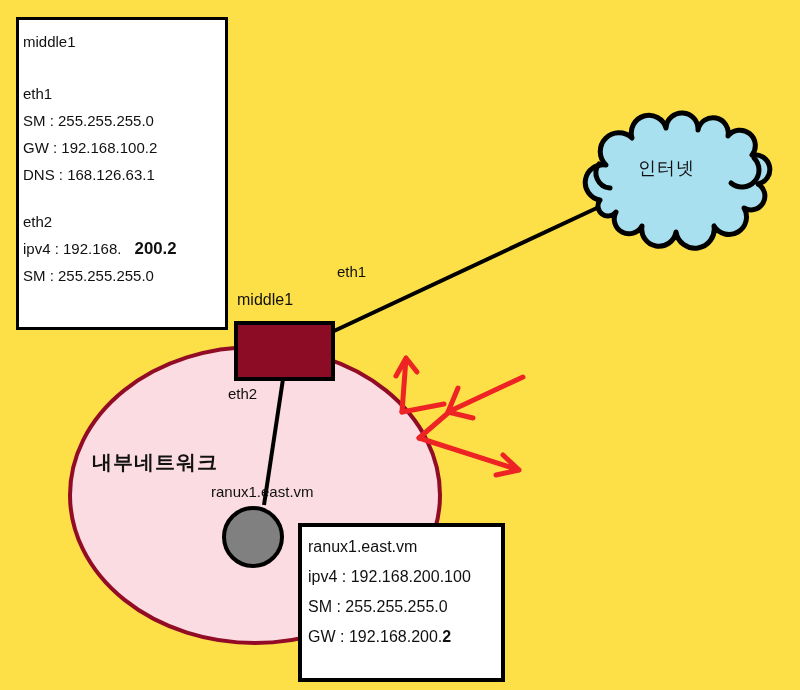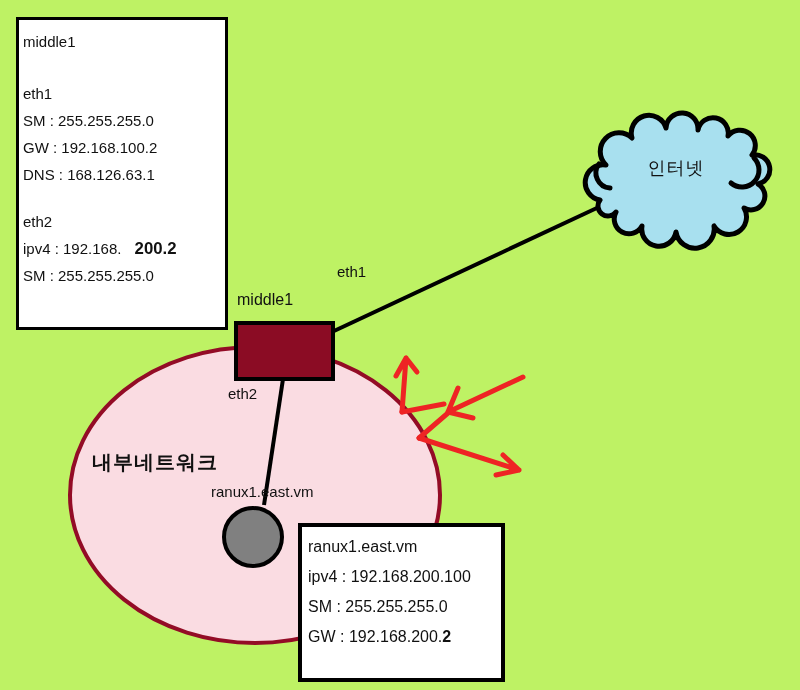--- a/index.html
+++ b/index.html
@@ -1,35 +1,35 @@
 <!DOCTYPE html>
 <html><head>
 <meta charset="utf-8">
 <style>
   html,body{margin:0;padding:0;background:#ffffff;}
-  #canvas{position:relative;width:800px;height:690px;background:#bef264;overflow:hidden;
+  #canvas{position:relative;width:800px;height:690px;background:#fde047;overflow:hidden;
           font-family:"Liberation Sans","DejaVu Sans",sans-serif;color:#111;}
   svg{position:absolute;left:0;top:0;}
   .infobox{position:absolute;background:#ffffff;border:3px solid #000;box-sizing:border-box;}
   .infobox .line{white-space:nowrap;}
   .box1{left:16px;top:17px;width:212px;height:313px;padding:8px 0 0 4px;font-size:15px;}
   .box1 .line{line-height:27px;}
   .box1 .title{line-height:28px;}
   .box1 .gap1{height:24px;}
   .box1 .gap2{height:20px;}
   .box2{left:298px;top:523px;width:207px;height:159px;border-width:4px;padding:5px 0 0 6px;font-size:16px;}
   .box2 .line{line-height:30px;}
   .em-big{font-weight:bold;font-size:1.12em;margin-left:9px;}
   .em-bold{font-weight:bold;}
   .lbl{position:absolute;font-size:15px;white-space:nowrap;}
   .router-lbl{left:237px;top:291px;font-size:16px;}
   .eth1-lbl{left:337px;top:263px;}
   .eth2-lbl{left:228px;top:385px;}
   .vm-lbl{left:211px;top:483px;}
-  .cloud-lbl{left:638px;top:156px;width:76px;text-align:center;font-size:18px;letter-spacing:1px;}
+  .cloud-lbl{left:638px;top:156px;width:76px;text-align:left;font-size:18px;letter-spacing:1px;}
   .net-lbl{left:92px;top:449px;font-size:20px;font-weight:bold;letter-spacing:1px;}
   .red-anno{position:absolute;color:#f01e26;font-weight:bold;font-size:17px;white-space:nowrap;}
   .red1{left:556px;top:336px;}
   .red2{left:532px;top:364px;letter-spacing:2px;}
 </style>
 </head>
 <body>
 
 <div id="canvas">
 

